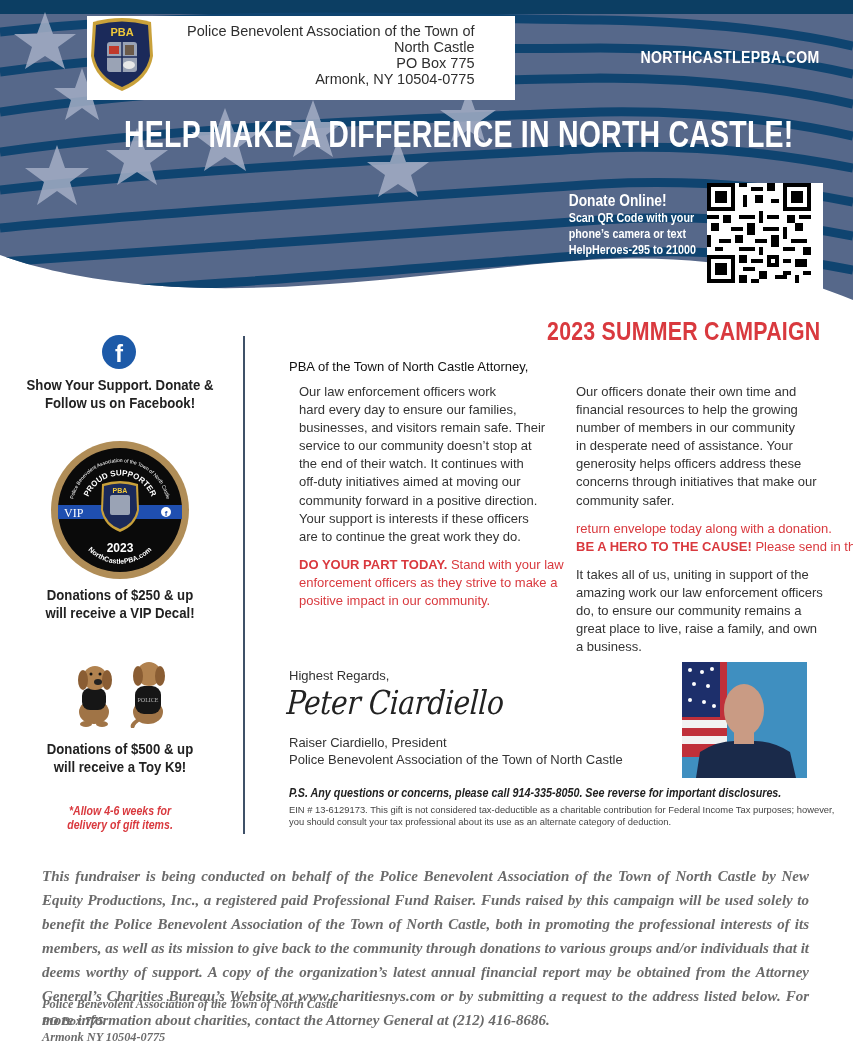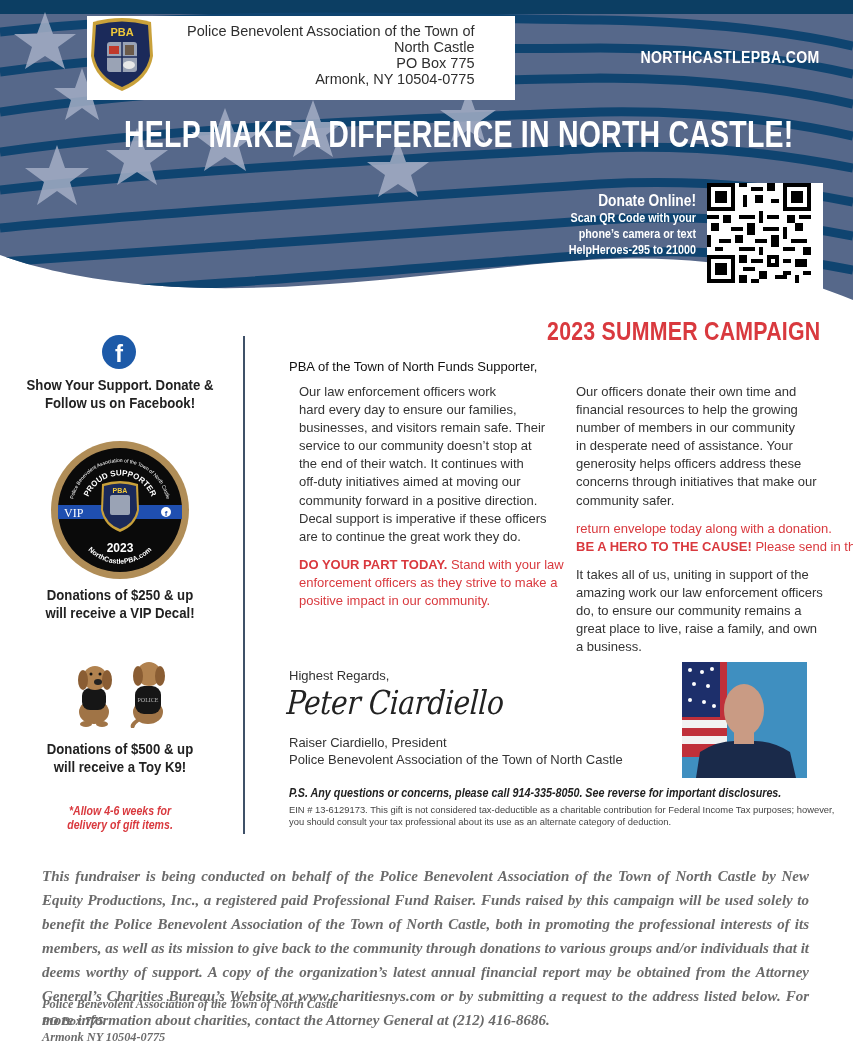--- a/index.html
+++ b/index.html
@@ -28,21 +28,21 @@
     transform: scaleX(0.88); transform-origin: right center;
   }
   .headline {
     position: absolute; left: 124px; top: 114px; width: 620px;
     font-family: "Liberation Sans", sans-serif; font-weight: bold;
     font-size: 37px; color: #ffffff; white-space: nowrap;
     transform: scaleX(0.77); transform-origin: left center;
     letter-spacing: 0.3px;
   }
   .donate-block {
-    position: absolute; right: 157px; top: 191px; text-align: right;
+    position: absolute; right: 157px; top: 191px; 
     color: #ffffff; font-weight: bold;
   }
   .donate-title { font-size: 16px; line-height: 19px; transform: scaleX(0.86); transform-origin: right center; }
   .donate-line { font-size: 12.5px; line-height: 16px; transform: scaleX(0.86); transform-origin: right center; white-space: nowrap; }
 
   .qr {
     position: absolute; left: 707px; top: 183px; width: 116px; height: 112px;
     background: #ffffff; padding: 6px;
   }
 
@@ -309,32 +309,32 @@
   <div>will receive a Toy K9!</div>
 </div>
 
 <div class="gift-note">
   <div>*Allow 4-6 weeks for</div>
   <div>delivery of gift items.</div>
 </div>
 
 <div class="divider"></div>
 
-<div class="greeting">PBA of the Town of North Funds Supporter,</div>
+<div class="greeting">PBA of the Town of North Castle Attorney,</div>
 
 <div class="col col-left">
   <p>
     <span class="line">Our law enforcement officers work</span>
     <span class="line">hard every day to ensure our families,</span>
     <span class="line">businesses, and visitors remain safe. Their</span>
     <span class="line">service to our community doesn’t stop at</span>
     <span class="line">the end of their watch. It continues with</span>
     <span class="line">off-duty initiatives aimed at moving our</span>
     <span class="line">community forward in a positive direction.</span>
-    <span class="line">Decal support is imperative if these officers</span>
+    <span class="line">Your support is interests if these officers</span>
     <span class="line">are to continue the great work they do.</span>
   </p>
   <p class="call">
     <span class="line"><span class="call-strong">DO YOUR PART TODAY.</span><span> Stand with your law</span></span>
     <span class="line">enforcement officers as they strive to make a</span>
     <span class="line">positive impact in our community.</span>
   </p>
 </div>
 
 <div class="col col-right">

